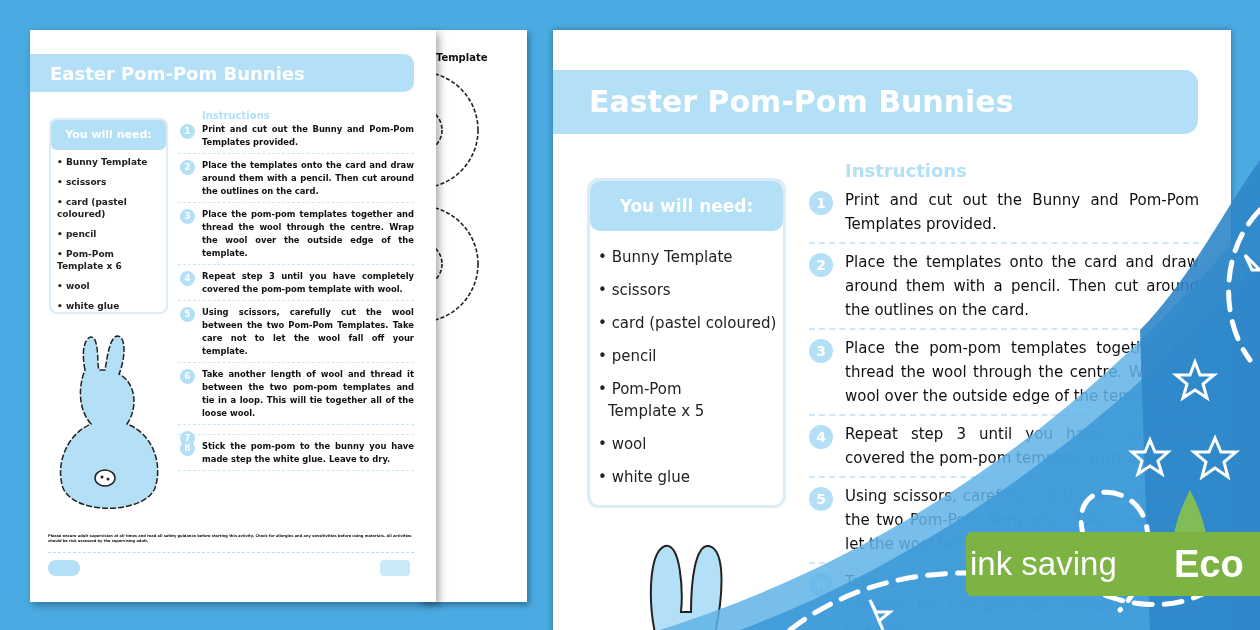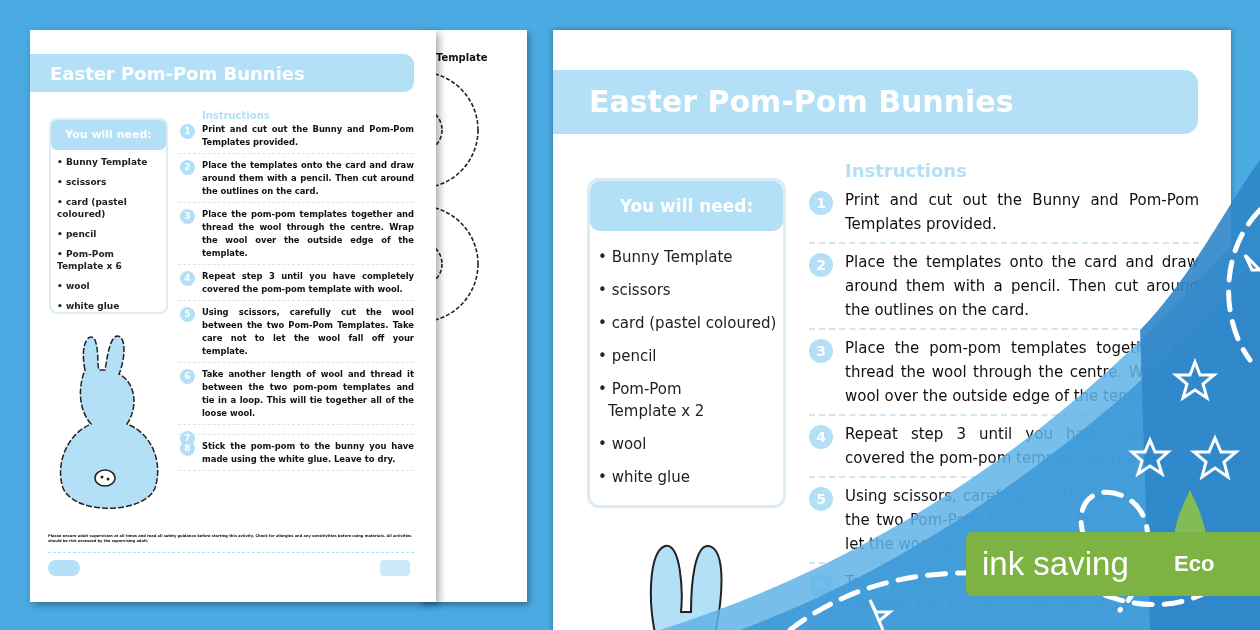--- a/index.html
+++ b/index.html
@@ -101,22 +101,22 @@
   .big-sheet .step-text { font-size: 15px; color: #111; line-height: 24px; text-align: justify; }
   .big-sheet .bunny { position: absolute; left: 90px; top: 512px; }
 
   
   .overlay { position: absolute; left: 0; top: 0; pointer-events: none; }
   .eco-badge {
     position: absolute; left: 966px; top: 532px; width: 294px; height: 64px;
     background: #7cb342; border-radius: 6px 0 0 6px;
     display: flex; align-items: center;
   }
-  .eco-badge .ink { color: #fff; font-family: "Liberation Sans", sans-serif; font-size: 33px; margin-left: 16px; }
-  .eco-badge .eco { color: #fff; font-family: "Liberation Sans", sans-serif; font-weight: bold; font-size: 22px; position: absolute; left: 208px; }
+  .eco-badge .ink { color: #fff; font-family: "Liberation Sans", sans-serif; font-size: 33px; margin-left: 4px; }
+  .eco-badge .eco { color: #fff; font-family: "Liberation Sans", sans-serif; font-weight: bold; font-size: 38px; position: absolute; left: 208px; }
 </style>
 </head>
 <body>
 
 <div class="back-sheet">
   <div class="tmpl-title">m Template</div>
   <svg width="107" height="572">
     <g fill="none" stroke="#222" stroke-width="1.6" stroke-dasharray="4 2">
       <circle cx="0" cy="100" r="58"></circle>
       <circle cx="0" cy="100" r="22"></circle>
@@ -168,21 +168,21 @@
       </div>
     <div class="step">
         <span class="step-num">6</span>
         <p class="step-text">Take another length of wool and thread it between the two pom-pom templates and tie in a loop. This will tie together all of the loose wool.</p>
       </div>
     <div class="step">
         <span class="step-num">7</span>
       </div>
     <div class="step">
         <span class="step-num">8</span>
-        <p class="step-text">Stick the pom-pom to the bunny you have made using the white glue. Leave to dry.</p>
+        <p class="step-text">Stick the pom-pom to the bunny you have made step the white glue. Leave to dry.</p>
       </div>
   </div>
 
   <svg class="bunny" width="110" height="190" viewBox="0 0 110 190">
     <g fill="#b3e0f7" stroke="#222" stroke-width="1.5" stroke-dasharray="6 2">
       <path d="M30 40 C24 10, 36 2, 40 10 C44 20, 42 35, 44 40 L50 40 C52 30, 54 8, 62 6 C72 6, 70 30, 64 44
                C80 52, 84 76, 72 94 C98 104, 108 134, 100 158 C90 184, 20 186, 8 158 C0 134, 12 104, 36 94
                C22 78, 24 54, 30 40 Z"></path>
     </g>
     <ellipse cx="50" cy="148" rx="10" ry="8" fill="#fff" stroke="#222" stroke-width="1.5"></ellipse>
@@ -201,21 +201,21 @@
     <div class="title-text">Easter Pom-Pom Bunnies</div>
   </div>
 
   <div class="need-box">
     <div class="need-head">You will need:</div>
     <ul class="need-list">
       <li>Bunny Template</li>
       <li>scissors</li>
       <li>card (pastel coloured)</li>
       <li>pencil</li>
-      <li class="wrap"><span>Pom-Pom</span><span class="second">Template x 2</span></li>
+      <li class="wrap"><span>Pom-Pom</span><span class="second">Template x 5</span></li>
       <li>wool</li>
       <li>white glue</li>
     </ul>
   </div>
 
   <div class="instr-label">Instructions</div>
   <div class="steps">
     <div class="step">
         <span class="step-num">1</span>
         <p class="step-text">Print and cut out the Bunny and Pom-Pom Templates provided.</p>

